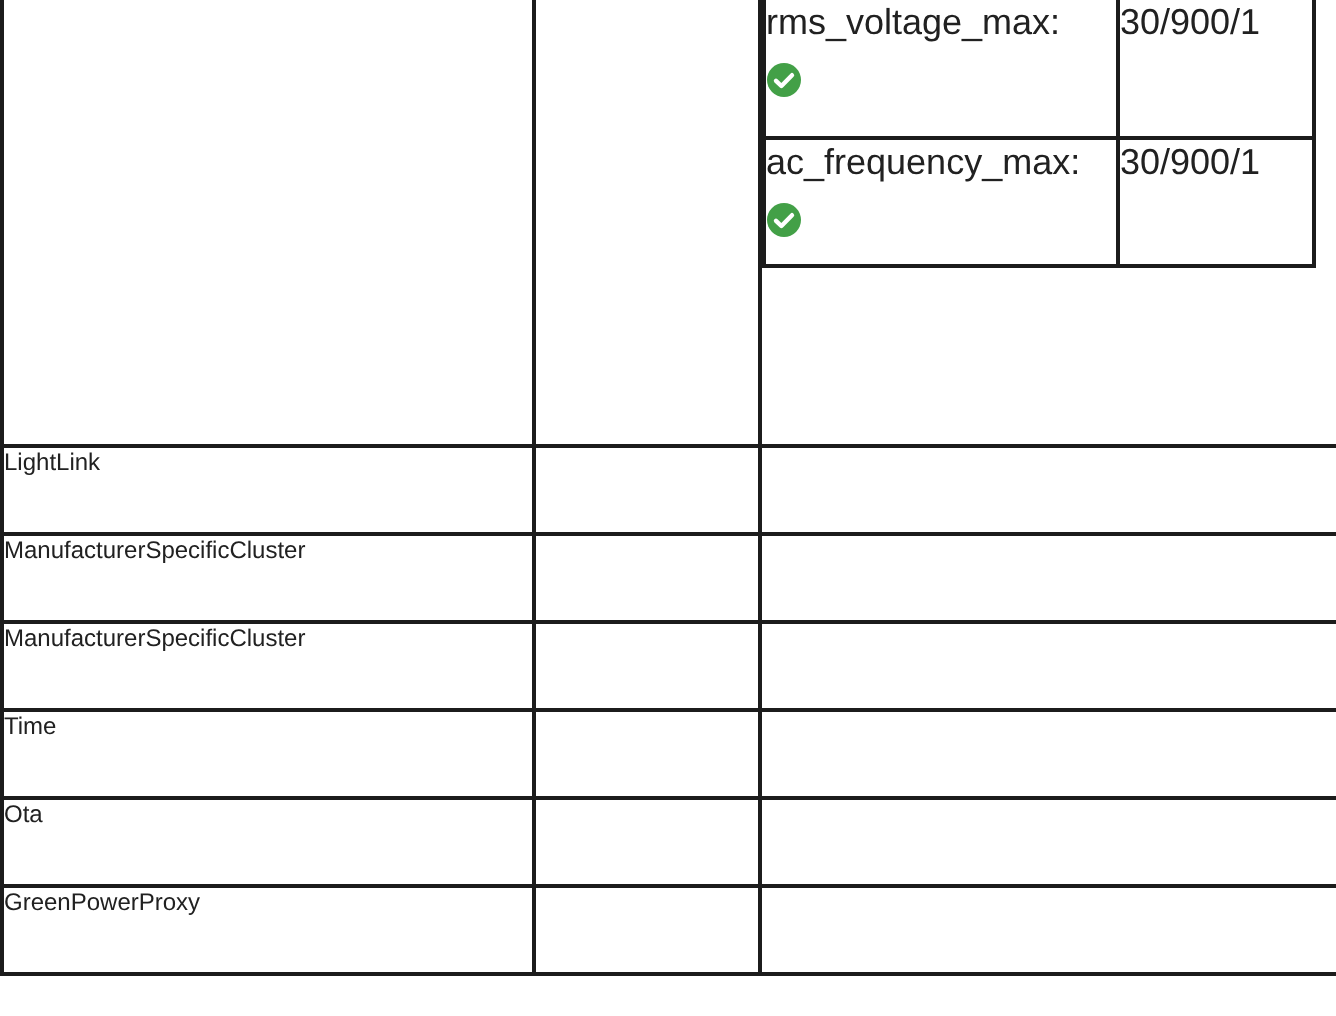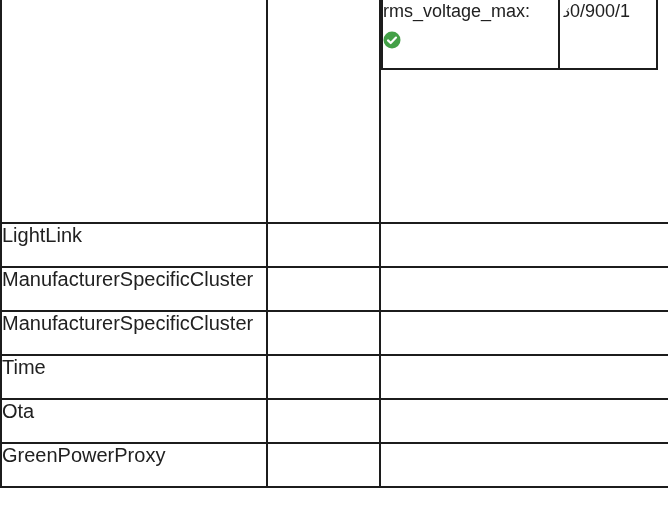--- a/index.html
+++ b/index.html
@@ -31,21 +31,21 @@
     overflow: hidden;
   }
   table.outer tr.top-row td { border-top: 0; }   
 
   tr.top-row { height: 223px; }
   tr.cluster-row { height: 44px; }
 
   td.cluster-name-cell {
     vertical-align: middle;
     padding-left: 13px;
-    font-size: 20px;
+    font-size: 12px;
     color: #212121;
     white-space: nowrap;
   }
   td.nested-host { padding-left: 9px; }
 
   
   table.nested {
     border-collapse: collapse;
     table-layout: fixed;
     width: 275px;
@@ -56,21 +56,20 @@
     vertical-align: top;
     padding: 0;
   }
   td.attr-label-cell {
     width: 175px;
     padding: 9px 6px 8px 9px;
   }
   td.attr-value-cell {
     padding: 9px 6px 8px 11px;
     white-space: nowrap;
-    border-radius: 28px;
   }
   .attr-label {
     display: block;
     line-height: 23px;
     white-space: nowrap;
     color: #212121;
   }
   .attr-value {
     display: block;
     line-height: 23px;
@@ -114,20 +113,34 @@
                 <svg width="18" height="18" viewBox="0 0 18 18">
                   <circle cx="9" cy="9" r="8.5" fill="#43a047"></circle>
                   <path d="M5 9.4 L7.7 12 L13 6.6" fill="none" stroke="#ffffff" stroke-width="2.2" stroke-linecap="round" stroke-linejoin="round"></path>
                 </svg>
               </span>
             </td>
             <td class="attr-value-cell">
               <span class="attr-value">30/900/1</span>
             </td>
           </tr>
+          <tr style="height:64px">
+            <td class="attr-label-cell">
+              <span class="attr-label">ac_frequency_max:</span>
+              <span class="check-wrap">
+                <svg width="18" height="18" viewBox="0 0 18 18">
+                  <circle cx="9" cy="9" r="8.5" fill="#43a047"></circle>
+                  <path d="M5 9.4 L7.7 12 L13 6.6" fill="none" stroke="#ffffff" stroke-width="2.2" stroke-linecap="round" stroke-linejoin="round"></path>
+                </svg>
+              </span>
+            </td>
+            <td class="attr-value-cell">
+              <span class="attr-value">30/900/1</span>
+            </td>
+          </tr>
         </tbody>
             </table>
       </td>
     </tr>
 
     <tr class="cluster-row">
       <td class="cluster-name-cell">LightLink</td>
       <td></td>
       <td></td>
     </tr>

